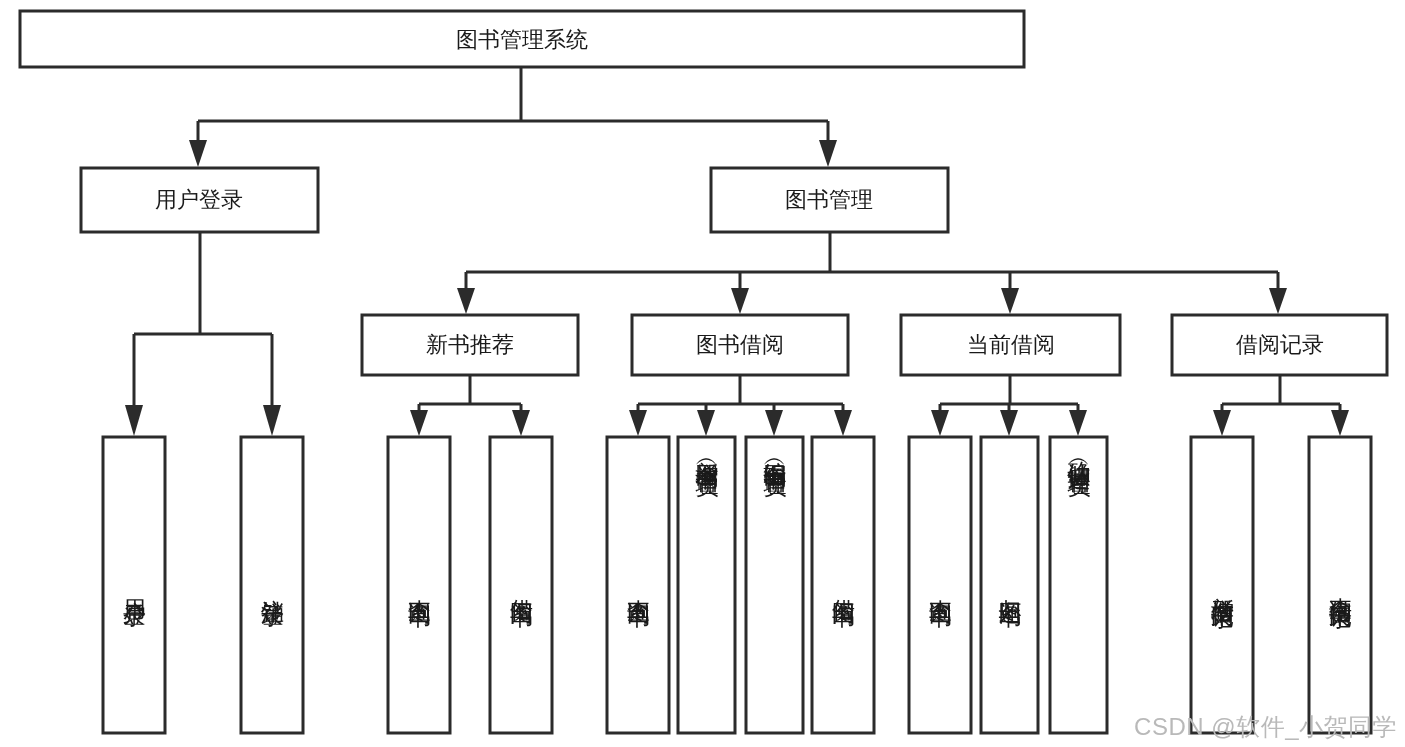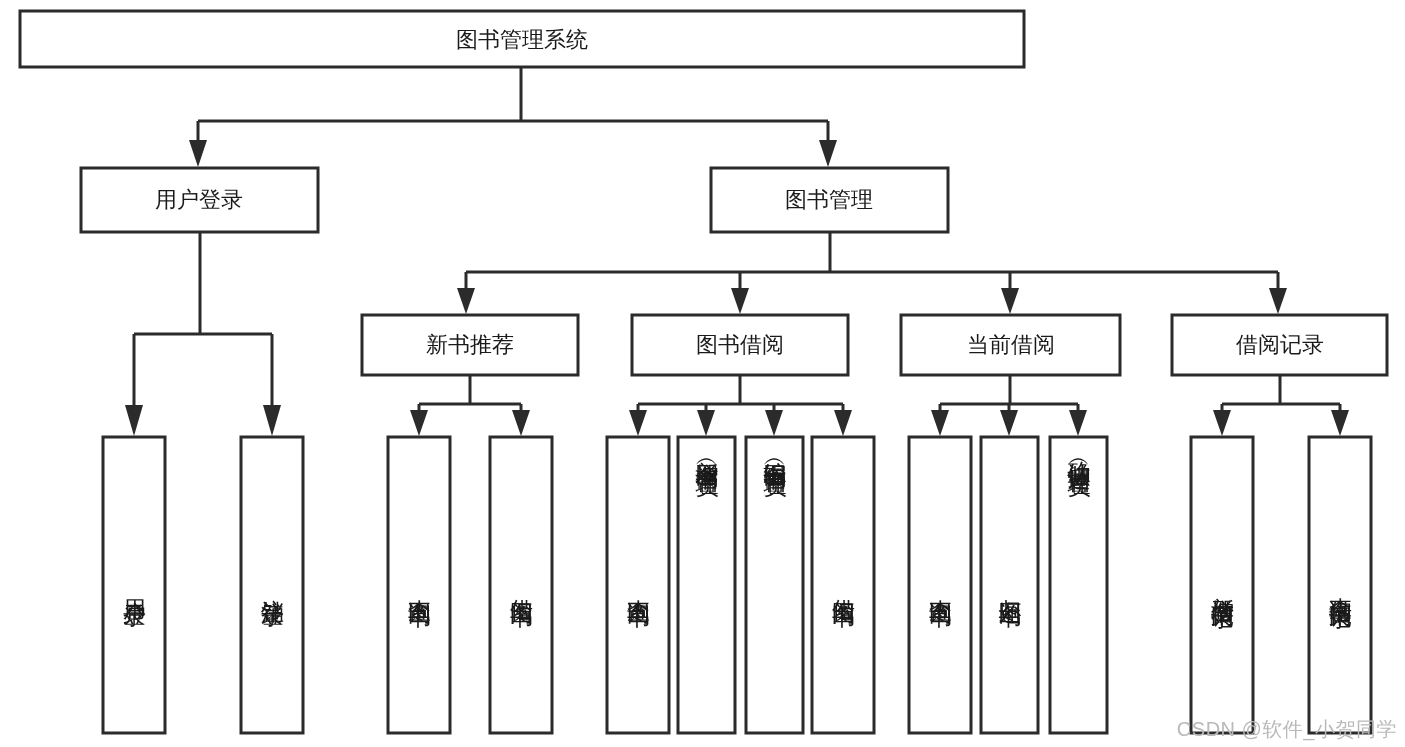--- a/index.html
+++ b/index.html
@@ -47,21 +47,21 @@
     letter-spacing:2px;
     color:#1a1a1a;
     white-space:nowrap;
     text-align:center;
   }
   .watermark{
     position:absolute;
     right:8px;
     bottom:4px;
     font-family:"Liberation Sans","DejaVu Sans",sans-serif;
-    font-size:20px;
+    font-size:24px;
     color:#b9b9b9;
     white-space:nowrap;
     letter-spacing:0.5px;
   }
 </style>
 </head>
 <body>
 
 <div id="diagram-root">
 

